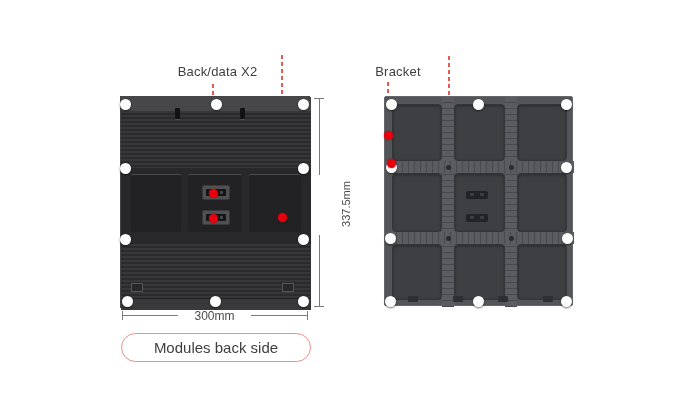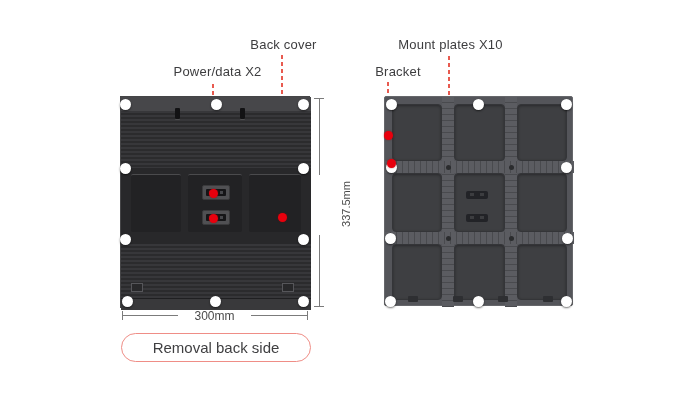--- a/index.html
+++ b/index.html
@@ -70,24 +70,22 @@
   
   .pill { position:absolute; border:1.5px solid #ef8d86; border-radius:15px;
     display:flex; align-items:center; justify-content:center;
     font-size:15px; color:#3f3f41; box-sizing:border-box; background:#ffffff; }
 </style>
 </head>
 <body>
 
 <div id="stage">
 
-  <span class="callout-label" style="left:170px; top:64px; width:95px;">Power/data X2</span>
-  <span class="callout-label" style="left:241px; top:37px; width:85px;">Back cover</span>
+  <span class="callout-label" style="left:170px; top:64px; width:95px;">Back/data X2</span>
   <span class="callout-label" style="left:364px; top:64px; width:52px;margin-left:8px;">Bracket</span>
-  <span class="callout-label" style="left:398px; top:37px; width:105px;">Mount plates X10</span>
 
   <div class="dash-v" style="left:212px; top:84px; height:132px;"></div>
   <div class="dash-v" style="left:281px; top:55px; height:161px;"></div>
   <div class="dash-v" style="left:387px; top:82px; height:54px;"></div>
   <div class="dash-v" style="left:448px; top:56px; height:110px;"></div>
   <div class="dash-h" style="left:393px; top:164px; width:56px;"></div>
 
   <div id="left-module">
     <div class="lm-topcap"></div>
     <div class="lm-ribs" style="top:14px; height:57px;"></div>
@@ -185,16 +183,16 @@
   <div class="dim-line" style="left:314px; top:306px; width:10px; height:1px;"></div>
   <span class="dim-label" id="dim-height-label">337.5mm</span>
 
   <div class="dim-line" style="left:122px; top:311px; width:1px; height:9px;"></div>
   <div class="dim-line" style="left:122px; top:315px; width:56px; height:1px;"></div>
   <div class="dim-line" style="left:251px; top:315px; width:56px; height:1px;"></div>
   <div class="dim-line" style="left:307px; top:311px; width:1px; height:9px;"></div>
   <span class="dim-label" id="dim-width-label">300mm</span>
 
   <div class="pill" style="left:121px; top:333px; width:190px; height:29px;">
-    <span>Removal back side</span>
+    <span>Modules back side</span>
   </div>
 
 </div>
 
 </body></html>

